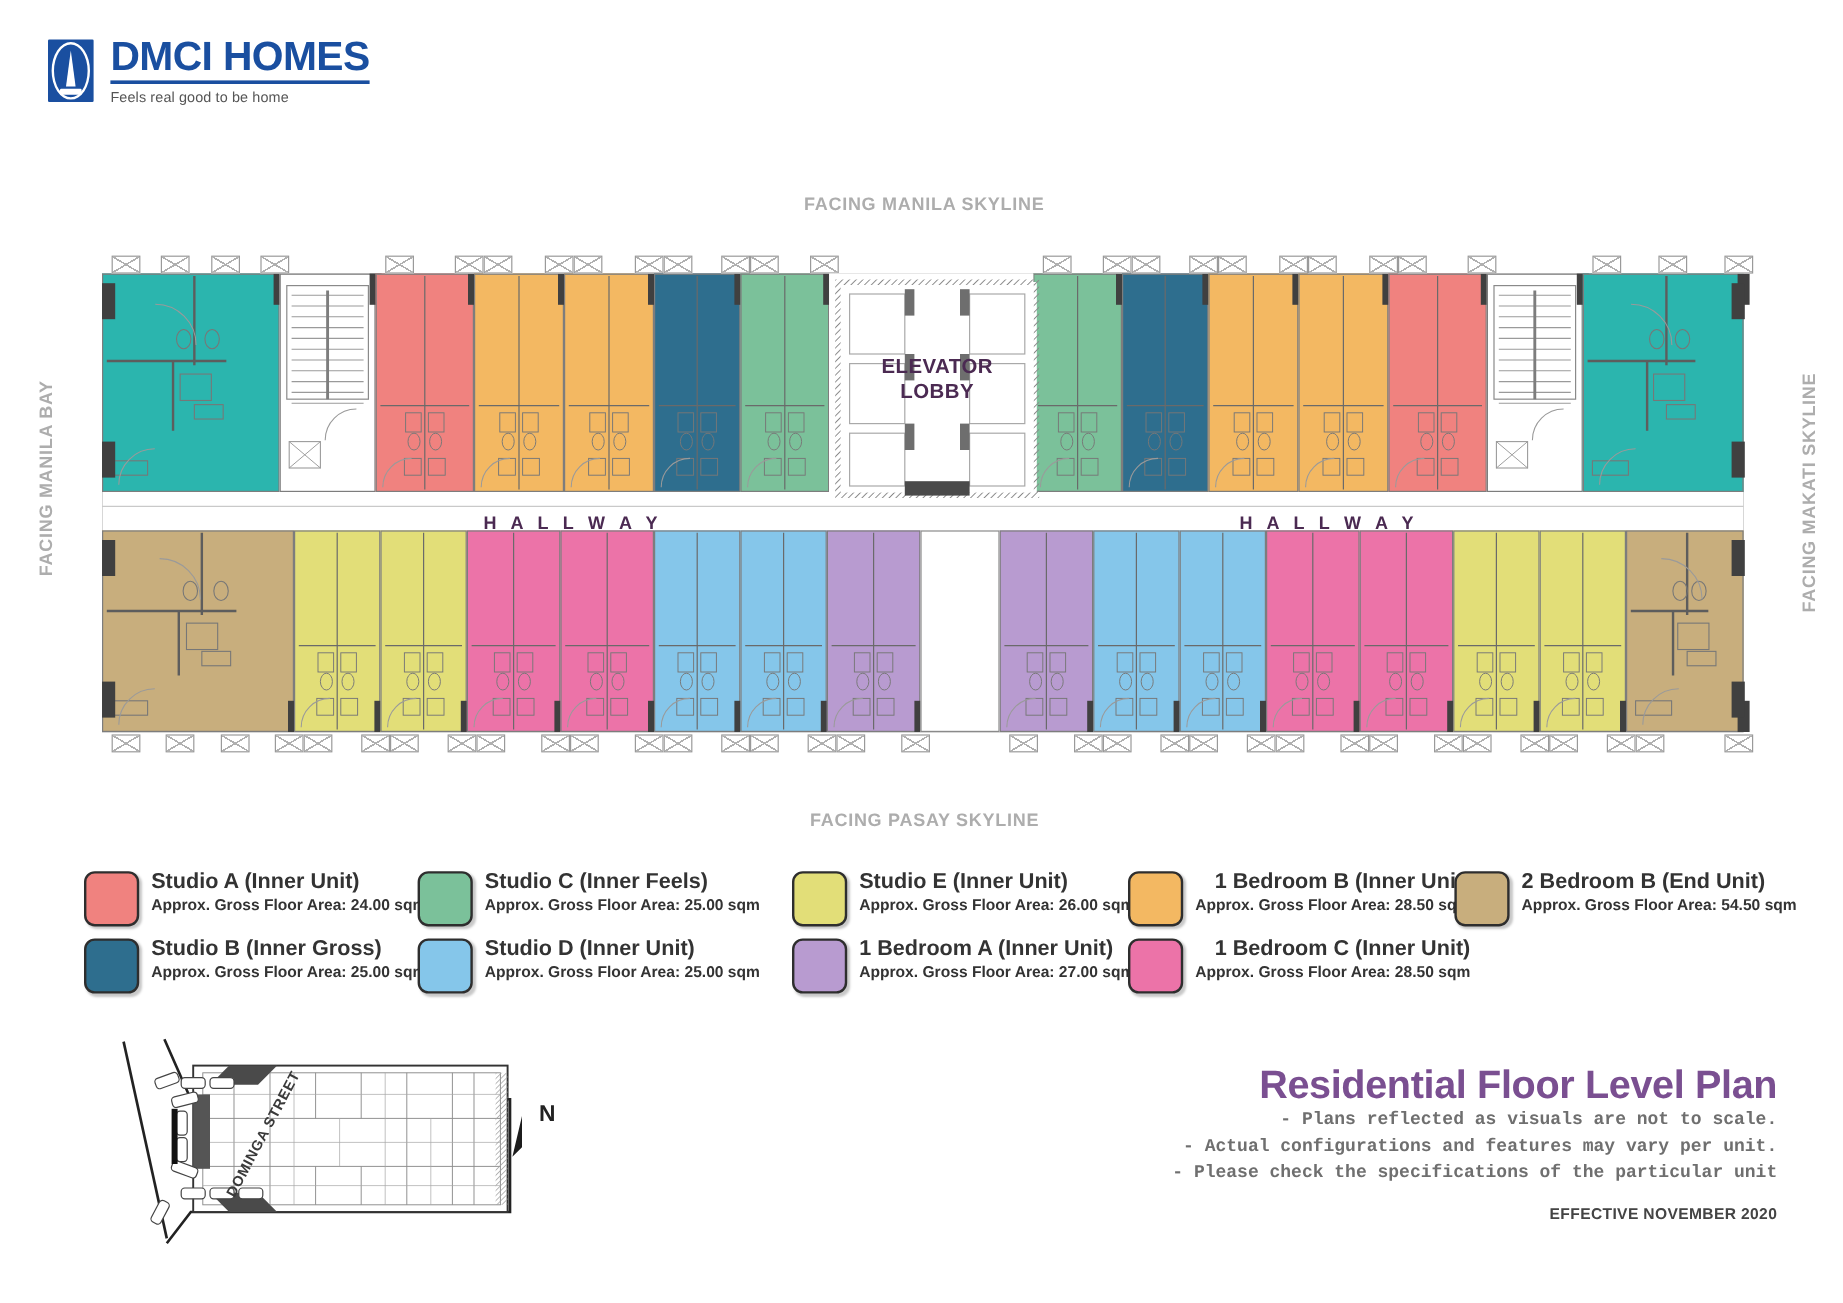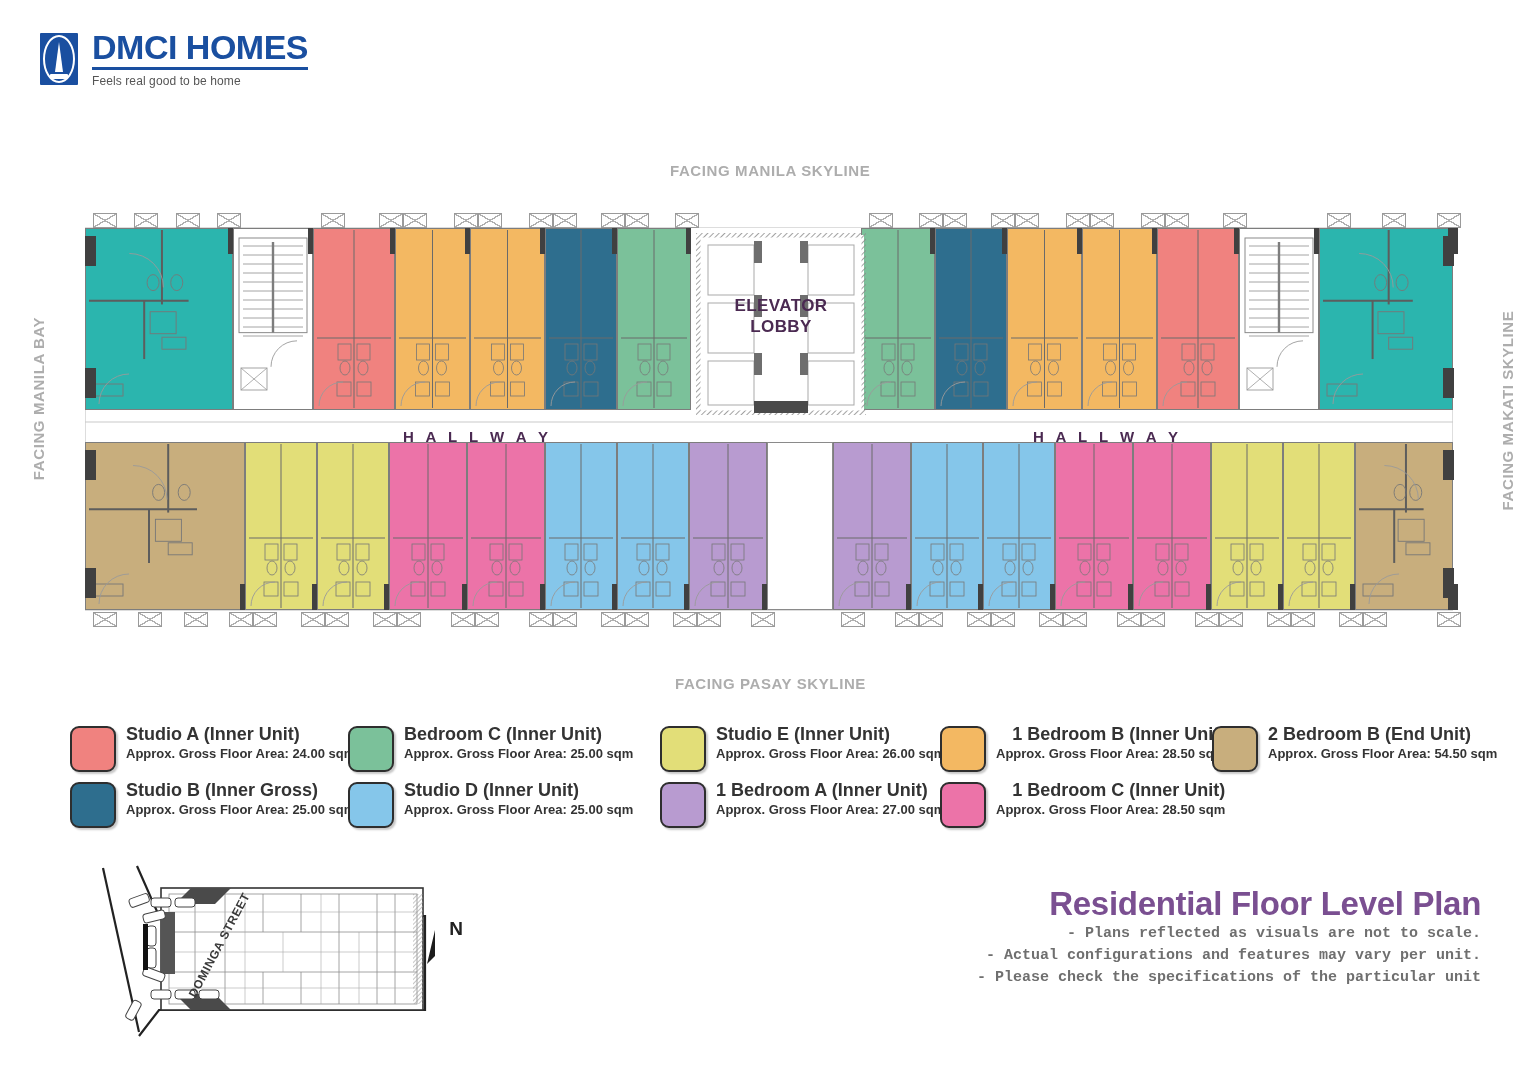--- a/index.html
+++ b/index.html
@@ -688,21 +688,21 @@
         <div class="legend-text">
           <div class="legend-title">Studio B (Inner Gross)</div>
           <div class="legend-sub">Approx. Gross Floor Area: 25.00 sqm</div>
         </div>
       </div>
     </div>
     <div class="legend-col" style="left: 348px;">
       <div class="legend-item">
         <div class="swatch" style="background: rgb(123, 193, 154);"></div>
         <div class="legend-text">
-          <div class="legend-title">Bedroom C (Inner Unit)</div>
+          <div class="legend-title">Studio C (Inner Feels)</div>
           <div class="legend-sub">Approx. Gross Floor Area: 25.00 sqm</div>
         </div>
       </div>
       <div class="legend-item">
         <div class="swatch" style="background: rgb(133, 198, 234);"></div>
         <div class="legend-text">
           <div class="legend-title">Studio D (Inner Unit)</div>
           <div class="legend-sub">Approx. Gross Floor Area: 25.00 sqm</div>
         </div>
       </div>
@@ -810,13 +810,14 @@
   </div>
 </div>
 
 <div id="titleblock">
   <div id="plan-title">Residential Floor Level Plan</div>
   <div id="notes">
       <div class="note">- Plans reflected as visuals are not to scale.</div>
       <div class="note">- Actual configurations and features may vary per unit.</div>
       <div class="note">- Please check the specifications of the particular unit</div>
     </div>
+  <div id="effective">EFFECTIVE NOVEMBER 2020</div>
 </div>
 
 </body></html>

